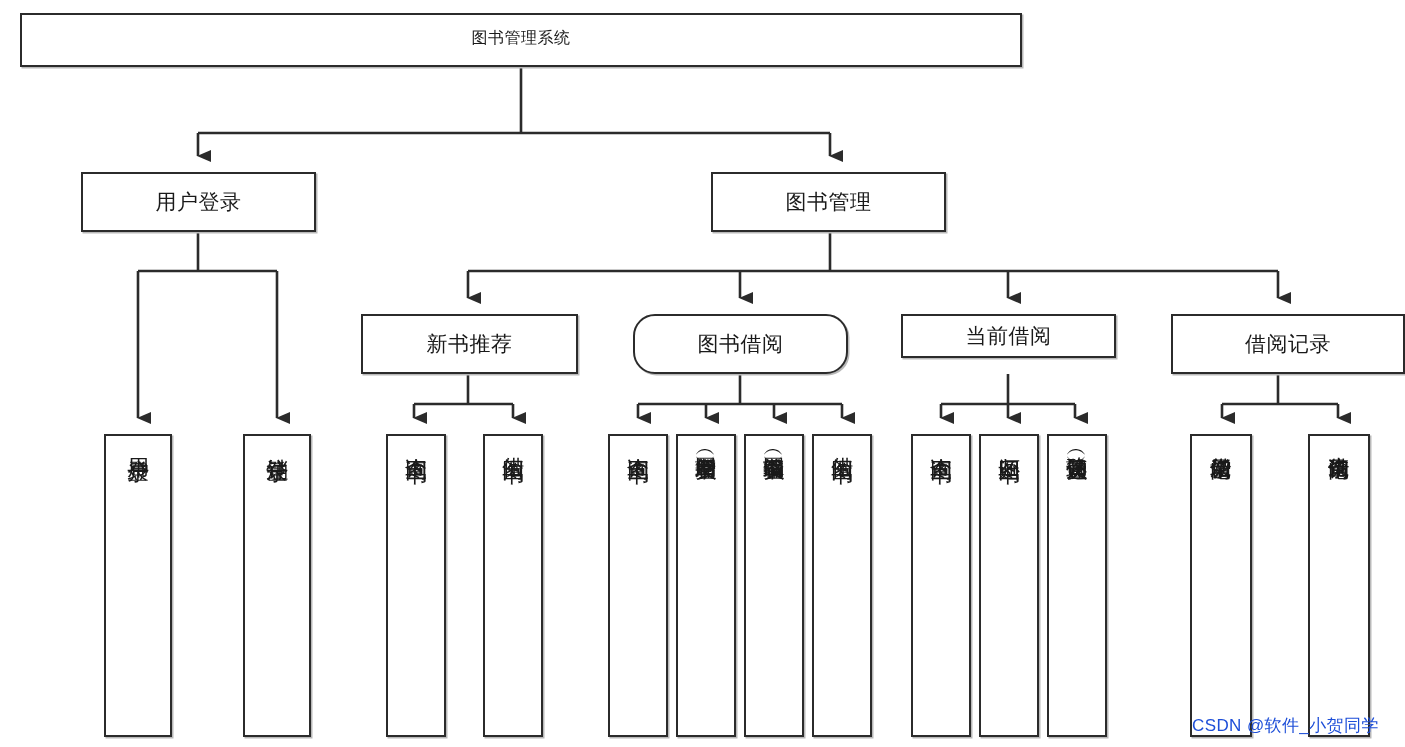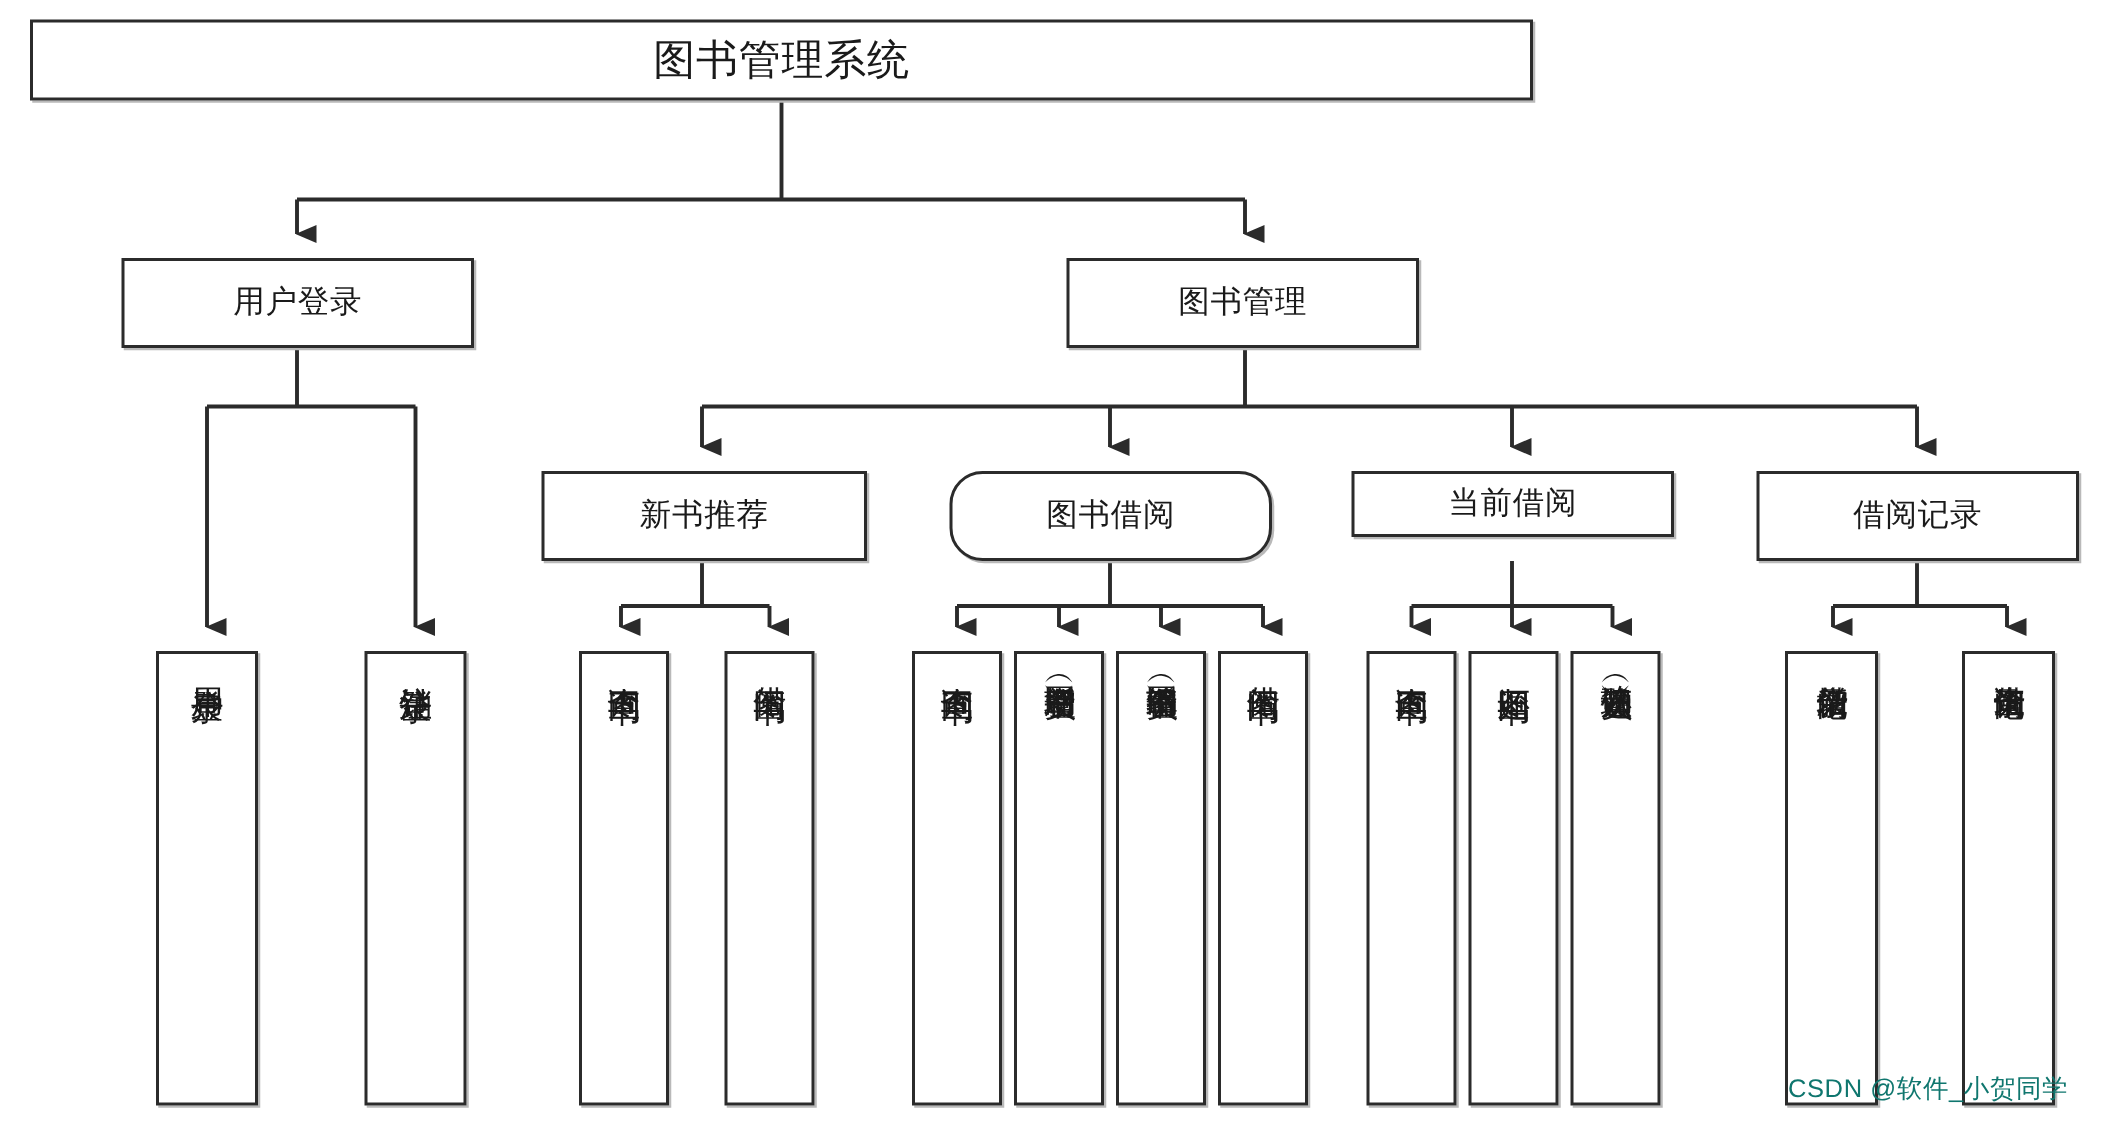--- a/index.html
+++ b/index.html
@@ -45,21 +45,22 @@
     line-height: 1.22;
     color: #1a1a1a;
   }
   
   .node.horiz .node-label {
     writing-mode: horizontal-tb;
     font-size: 21px;
     letter-spacing: 0.5px;
   }
   .node.root .node-label {
-    font-size: 28px;
+    font-size: 16px;
+    font-family: Liberation Mono, monospace;
   }
   
   .node.vert {
     align-items: flex-start;
     justify-content: center;
     padding-top: 4px;
   }
   .node.vert .node-label {
     writing-mode: vertical-rl;
     text-orientation: upright;
@@ -71,21 +72,21 @@
   .node.vert.narrow .node-label {
     font-size: 21px;
     letter-spacing: 0.5px;
   }
   
   #watermark {
     position: absolute;
     left: 1192px;
     top: 714px;
     font-size: 17px;
-    color: #0f766e;
+    color: #1d4ed8;
     letter-spacing: 0.4px;
     white-space: nowrap;
     user-select: none;
   }
 </style>
 </head>
 <body>
 
 <div id="canvas">
 
@@ -156,21 +157,21 @@
   </div>
 
   <div class="node horiz" style="left:633px; top:314px; width:215px; height:60px;border-radius:22px;">
     <span class="node-label">图书借阅</span>
   </div>
 
   <div class="node horiz" style="left:901px; top:314px; width:215px; height:44px;">
     <span class="node-label">当前借阅</span>
   </div>
 
-  <div class="node horiz" style="left:1171px; top:314px; width:215px; height:60px;">
+  <div class="node horiz" style="left:1171px; top:314px; width:234px; height:60px;">
     <span class="node-label">借阅记录</span>
   </div>
 
   <div class="node vert" style="left:104px; top:434px; width:68px; height:303px;">
     <span class="node-label">用户登录</span>
   </div>
 
   <div class="node vert" style="left:243px; top:434px; width:68px; height:303px;">
     <span class="node-label">注销登录</span>
   </div>

